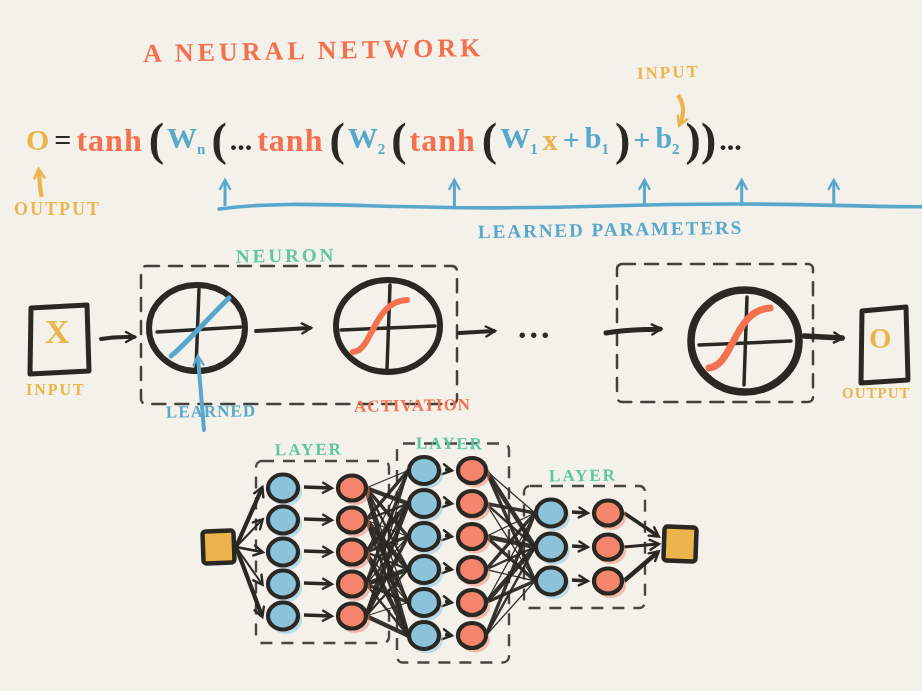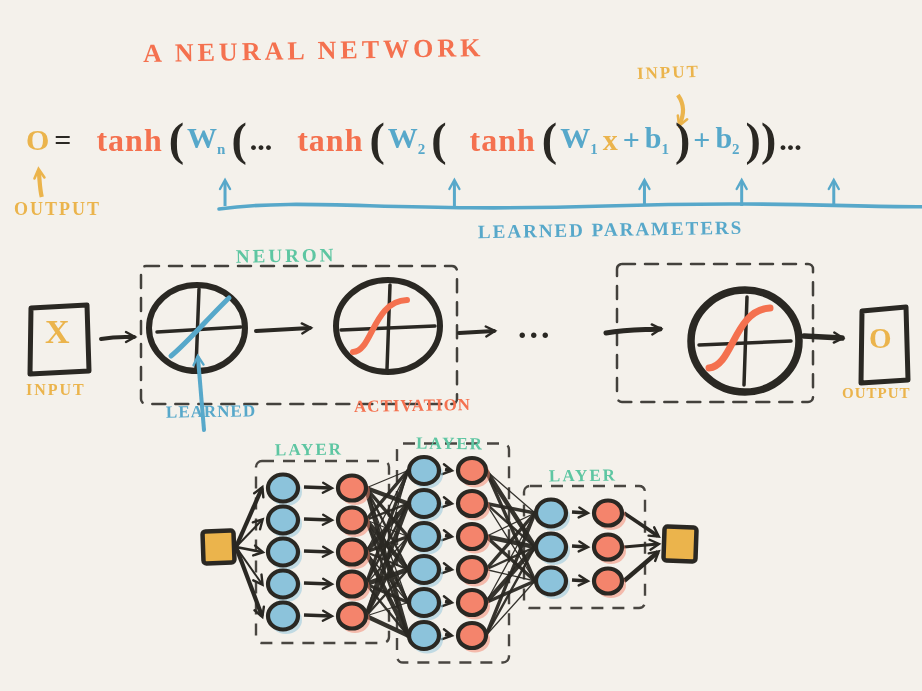--- a/index.html
+++ b/index.html
@@ -15,21 +15,21 @@
   .c-blue{color:#57A8CA}
   .c-green{color:#5EC6A2}
   .c-ink{color:#2A2823}
   #title{left:143px;top:36px;font-size:26px;letter-spacing:4px;transform:rotate(-1deg);}
   #formula-row{
     position:absolute;left:26px;top:108px;height:64px;
     display:flex;align-items:center;white-space:nowrap;
   }
   .tok{font-size:30px;font-weight:700;margin-right:5px;line-height:1;}
   .tok.paren{font-size:46px;font-weight:600;margin-right:3px;margin-left:1px;}
-  .tok.fn{font-size:32px;letter-spacing:1px;margin-left:20px;}
+  .tok.fn{font-size:32px;letter-spacing:1px;}
   .tok sub{font-size:.5em;vertical-align:-0.4em;font-weight:700;}
   #lbl-f-input{top:63px;font-size:17px;letter-spacing:2px;transform:rotate(-2deg);}
   #lbl-f-output{left:14px;top:199px;font-size:18px;letter-spacing:2px;}
   #lbl-learned-params{top:219px;font-size:19px;letter-spacing:2px;transform:rotate(-1deg);}
   #lbl-neuron{left:236px;top:245px;font-size:19px;letter-spacing:3px;transform:rotate(-1deg);}
   #lbl-x{left:45px;top:313px;font-size:34px;}
   #lbl-input-box{left:26px;top:381px;font-size:16px;letter-spacing:2px;}
   #lbl-learned{left:166px;top:402px;font-size:17px;letter-spacing:1px;transform:rotate(-1deg);}
   #lbl-activation{left:354px;top:396px;font-size:17px;letter-spacing:1px;transform:rotate(-1deg);}
   #lbl-ellipsis{left:518px;top:308px;font-size:34px;letter-spacing:3px;}

